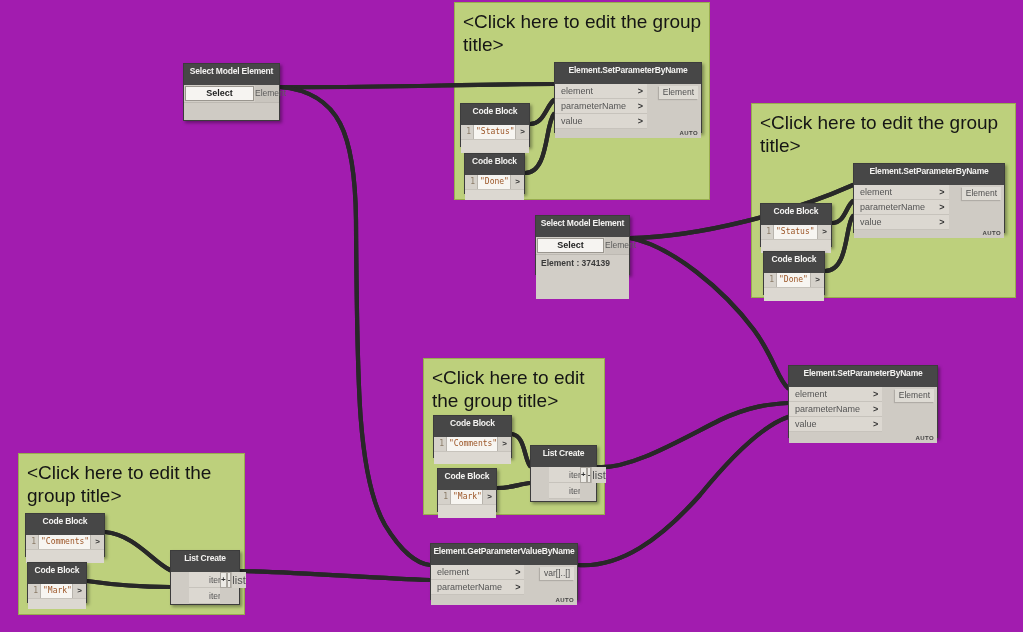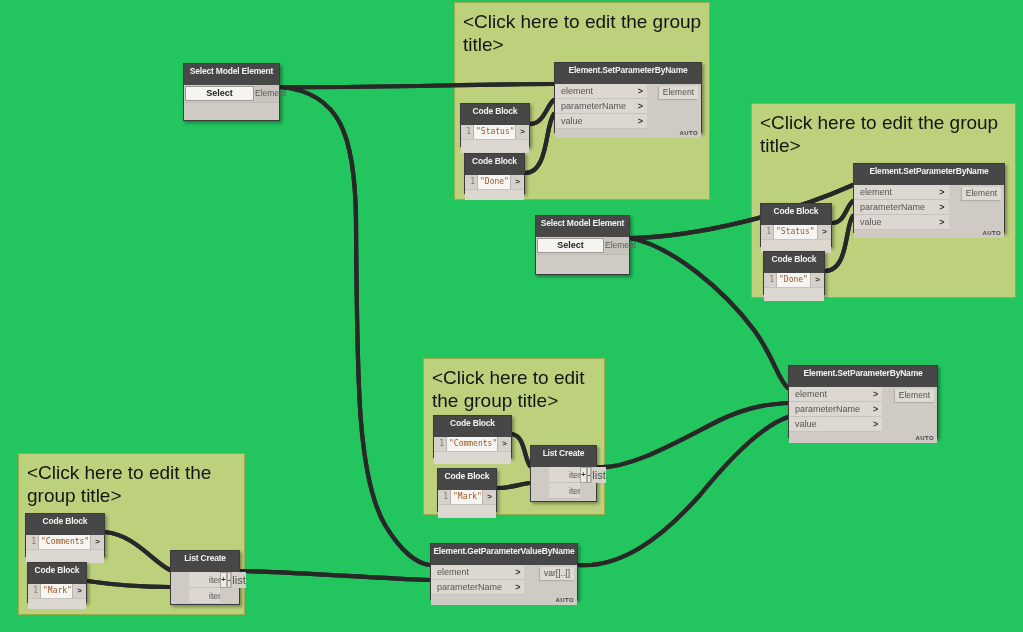--- a/index.html
+++ b/index.html
@@ -1,16 +1,16 @@
 <!DOCTYPE html>
 <html><head>
 <meta charset="utf-8">
 <style>
   html,body{margin:0;padding:0;}
-  .canvas{position:relative;width:1023px;height:632px;background:#22c55e;overflow:hidden;
+  .canvas{position:relative;width:1023px;height:632px;background:#a21caf;overflow:hidden;
           font-family:"Liberation Sans",sans-serif;}
   
   .group{position:absolute;background:#bdd07c;border:1px solid #98ad4e;box-sizing:border-box;}
   .group-title{padding:7px 6px 0 8px;font-size:19px;line-height:1.22;color:#151515;}
   
   svg.wires{position:absolute;left:0;top:0;z-index:5;}
   .wo{fill:none;stroke:#282828;stroke-width:4.2;stroke-linecap:round;}
   .wi{fill:none;stroke:#4e5f4b;stroke-width:1.4;stroke-linecap:round;}
   
   .node{position:absolute;z-index:10;border:1px solid #3c3c3c;box-sizing:border-box;
@@ -145,20 +145,21 @@
       <div class="sel-port">Element</div>
     </div>
   </div>
 
   <div class="node" style="left:535px;top:215px;width:95px;height:60px;">
     <div class="hdr">Select Model Element</div>
     <div class="sel-row">
       <div class="sel-btn">Select</div>
       <div class="sel-port">Element</div>
     </div>
+    <div class="sel-preview">Element : 374139</div>
   </div>
 
   <div class="node" style="left:554px;top:62px;width:148px;height:71px;">
     <div class="hdr">Element.SetParameterByName</div>
     <div class="body">
       <div class="rows">
         <div class="row">
           <span class="lbl">element</span>
           <span class="chev">&gt;</span>
           </div>

